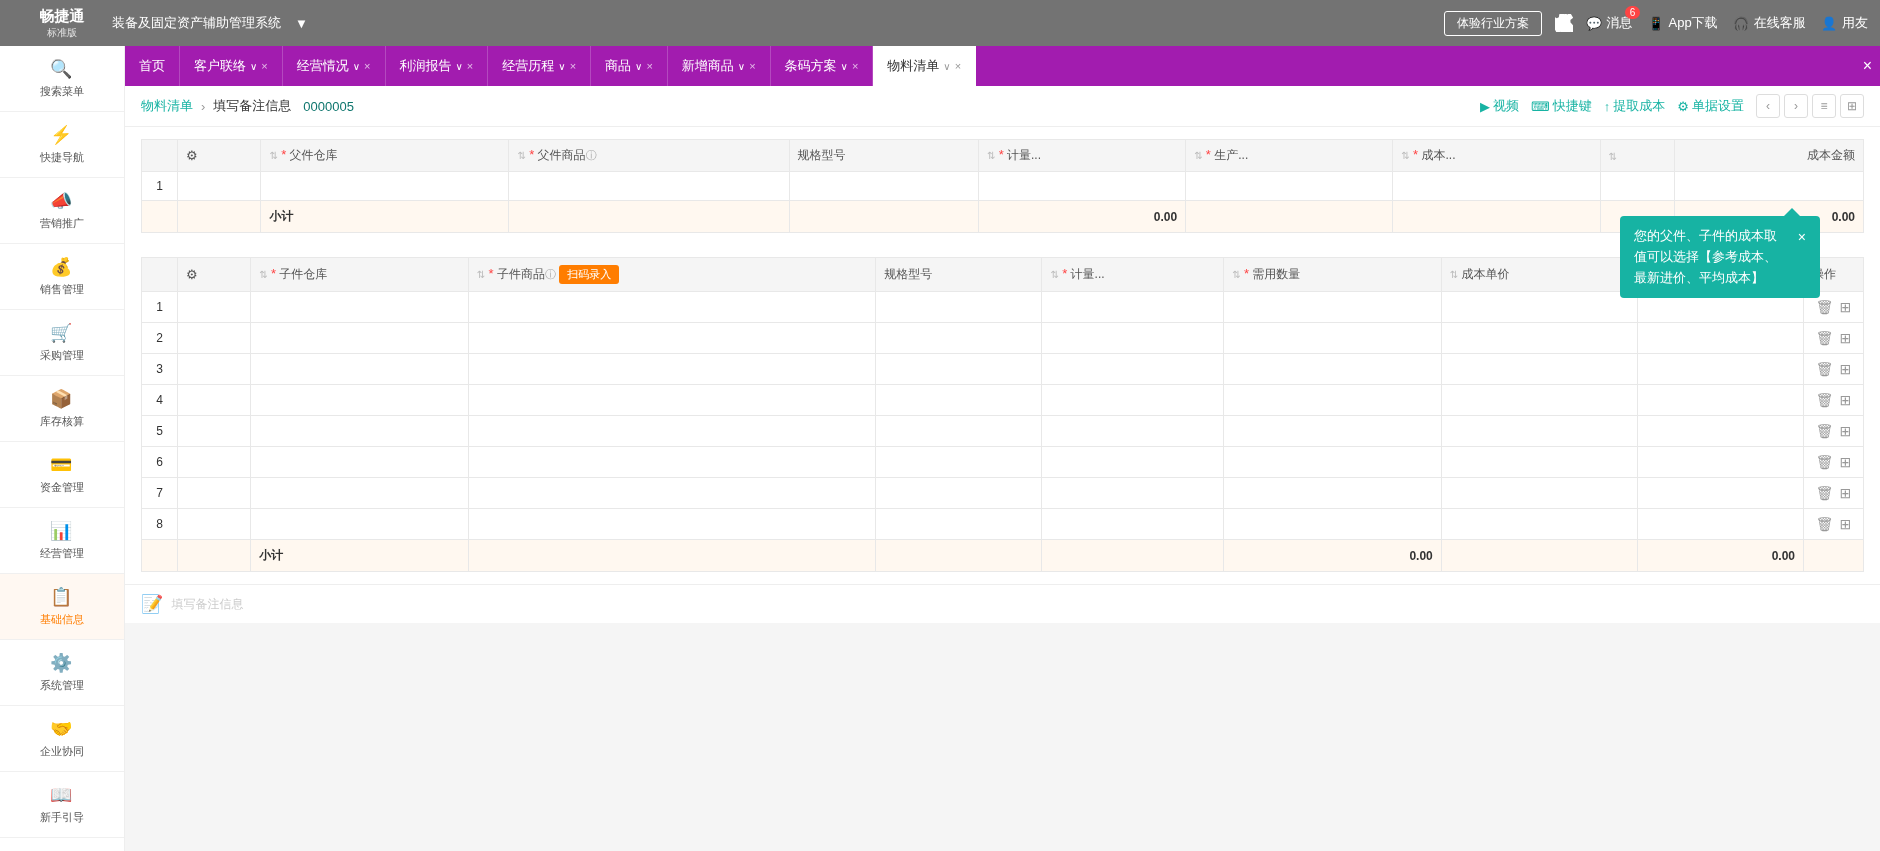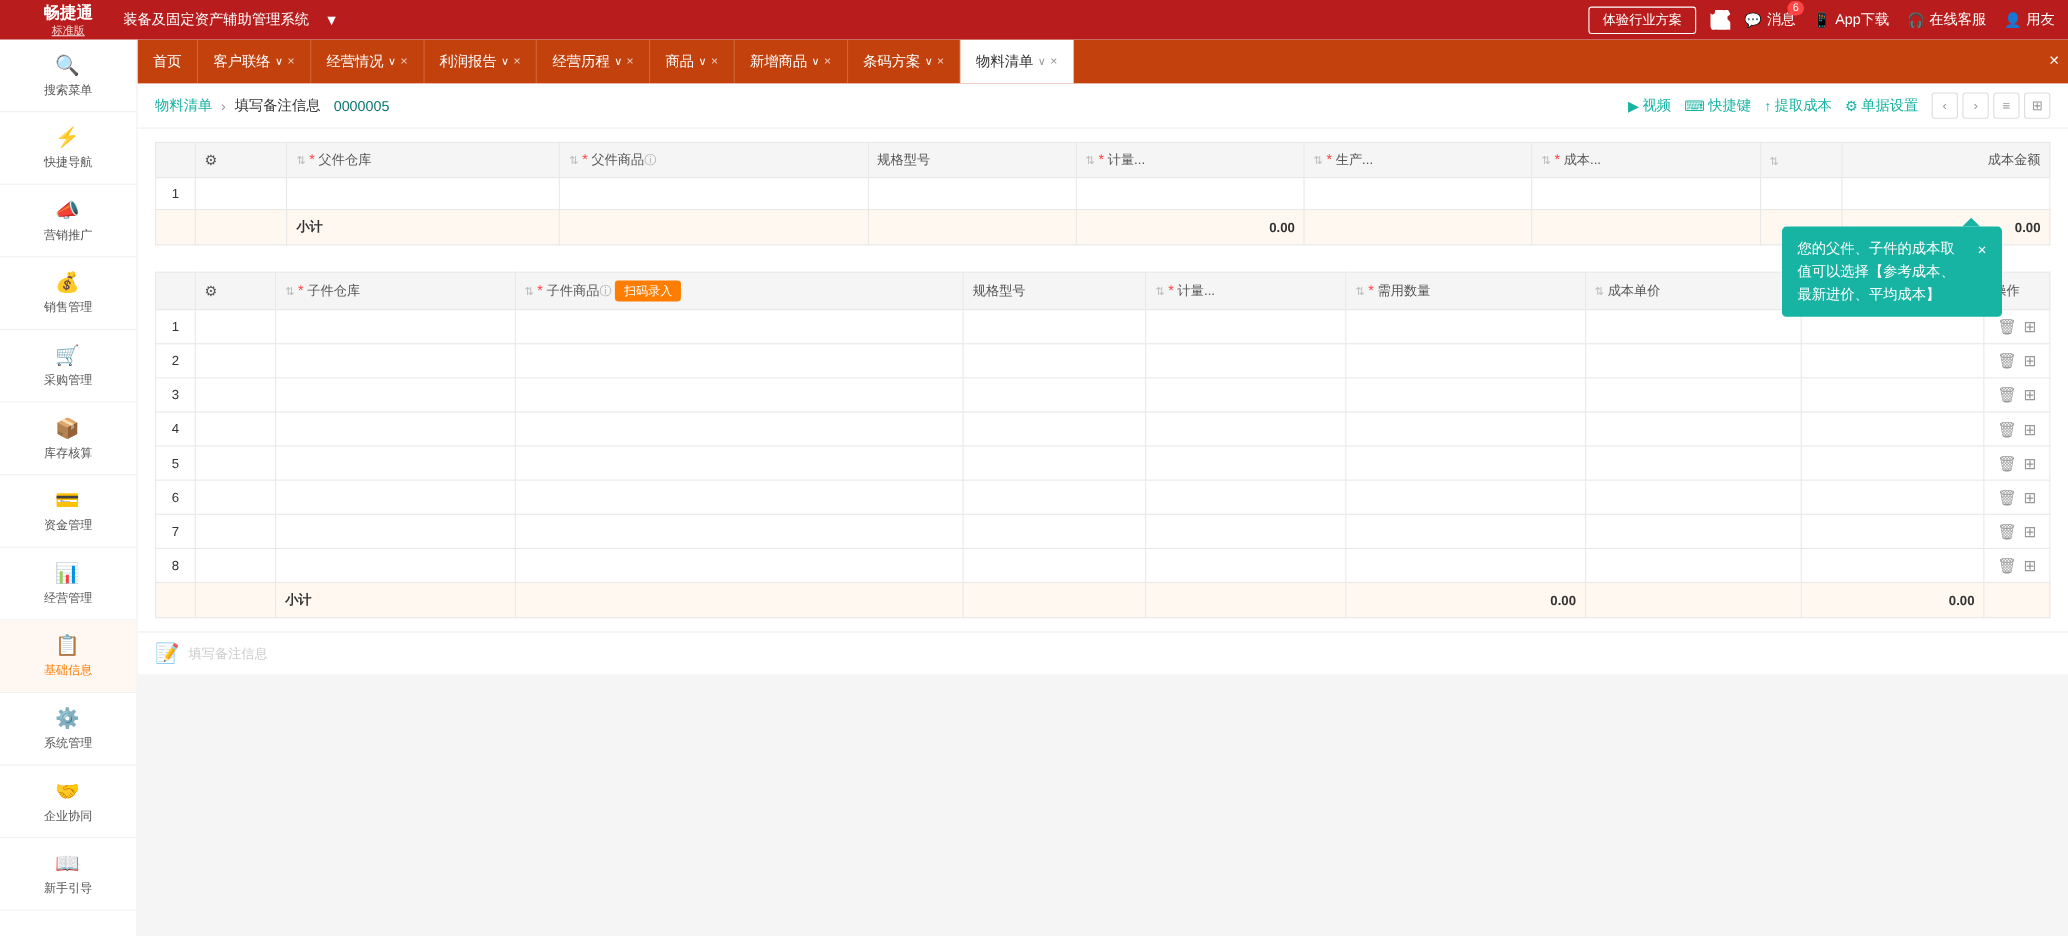--- a/index.html
+++ b/index.html
@@ -1,25 +1,25 @@
 <!DOCTYPE html>
 <html><head>
   <meta charset="utf-8">
   <style>
     * { box-sizing: border-box; margin: 0; padding: 0; font-family: 'Microsoft YaHei', Arial, sans-serif; font-size: 13px; }
     body { display: flex; flex-direction: column; height: 851px; overflow: hidden; background: #f5f5f5; }
     
     
     .top-header {
-      display: flex; align-items: center; height: 36px;
-      background: #b91c1c; padding: 0 12px; flex-shrink: 0;
+      display: flex; align-items: center; height: 46px;
+      background: #737373; padding: 0 12px; flex-shrink: 0;
     }
     .logo-area { display: flex; flex-direction: column; align-items: center; width: 100px; }
     .logo-brand { color: white; font-size: 15px; font-weight: bold; }
-    .logo-sub { color: rgba(255,255,255,0.8); font-size: 10px; text-decoration: underline; }
+    .logo-sub { color: rgba(255,255,255,0.8); font-size: 10px; }
     .system-title { flex: 1; display: flex; align-items: center; gap: 14px; }
     .system-title span { color: white; font-size: 13px; }
     .title-dropdown { color: white; cursor: pointer; }
     .trial-btn { background: transparent; border: 1px solid white; color: white; padding: 3px 12px; border-radius: 3px; cursor: pointer; font-size: 12px; }
     .header-right { display: flex; align-items: center; gap: 16px; color: white; font-size: 12px; }
     .header-icon-item { display: flex; align-items: center; gap: 4px; cursor: pointer; position: relative; }
     .badge { background: #ff4444; color: white; border-radius: 8px; padding: 1px 5px; font-size: 10px; position: absolute; top: -8px; right: -8px; }
     
     
     .main-layout { display: flex; flex: 1; overflow: hidden; }
@@ -28,21 +28,21 @@
     .sidebar { width: 125px; background: white; display: flex; flex-direction: column; border-right: 1px solid #eee; flex-shrink: 0; }
     .sidebar-item { display: flex; flex-direction: column; align-items: center; padding: 12px 8px; cursor: pointer; color: #555; gap: 4px; border-bottom: 1px solid #f0f0f0; }
     .sidebar-item.active { color: #ff7d00; background: #fff8f2; }
     .sidebar-item-icon { font-size: 18px; }
     .sidebar-item-label { font-size: 11px; text-align: center; }
     
     
     .content-area { flex: 1; display: flex; flex-direction: column; overflow: hidden; }
     
     
-    .nav-tabs { display: flex; align-items: center; background: #c2410c; height: 40px; flex-shrink: 0; overflow: hidden; }
+    .nav-tabs { display: flex; align-items: center; background: #a21caf; height: 40px; flex-shrink: 0; overflow: hidden; }
     .nav-tab { display: flex; align-items: center; gap: 4px; padding: 0 14px; height: 100%; color: white; cursor: pointer; font-size: 13px; white-space: nowrap; border-right: 1px solid rgba(255,255,255,0.2); }
     .nav-tab.active { background: white; color: #333; }
     .nav-tab .close-btn { font-size: 11px; color: rgba(255,255,255,0.7); }
     .nav-tab.active .close-btn { color: #999; }
     .chevron-icon { font-size: 10px; }
     
     
     .page-content { flex: 1; overflow-y: auto; background: white; padding: 0; }
     
     

